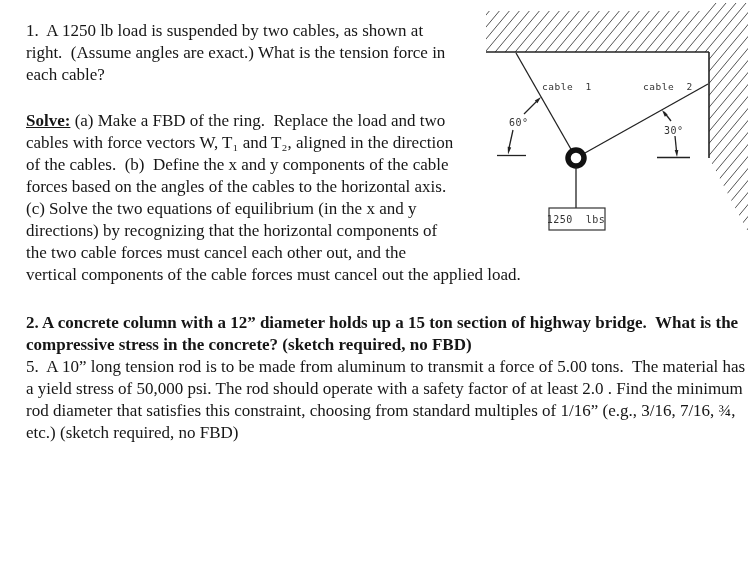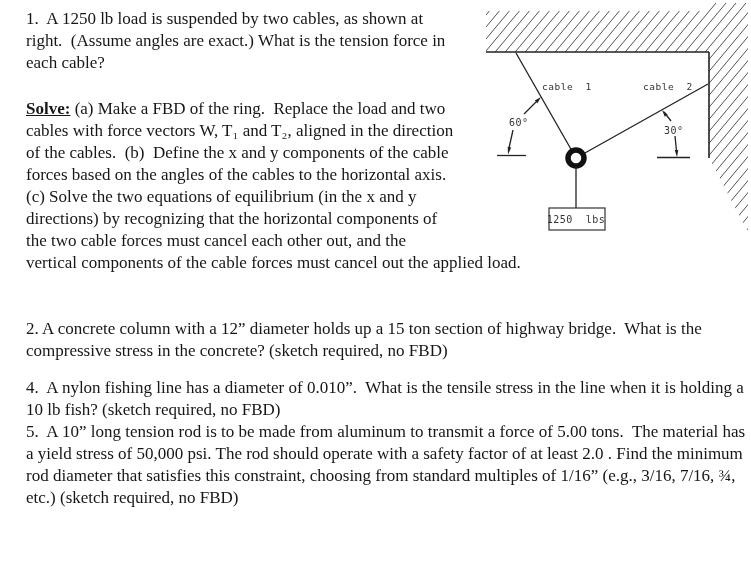--- a/index.html
+++ b/index.html
@@ -5,30 +5,30 @@
   html,body{margin:0;padding:0;background:#ffffff;}
   .page{
     position:relative;
     width:751px;height:561px;
     background:#ffffff;
     overflow:hidden;
     font-family:"Liberation Serif","DejaVu Serif",serif;
     color:#161616;
   }
   .text-col{
-    position:absolute;left:26px;top:8px;width:720px;
+    position:absolute;left:26px;top:20px;width:720px;
   }
   .para{
     white-space:pre;
     font-size:17px;
     line-height:22px;
     margin:0;
   }
   .hints{margin-top:24px;}
-  .p2{margin-top:44px;}
+  .p2{margin-top:26px;font-weight:bold;}
   .p3{margin-top:14px;}
   .p4{margin-top:15px;}
   .p5{}
   .hints-label{
     font-weight:bold;
     text-decoration:underline;
   }
   svg.diagram{position:absolute;left:470px;top:0;}
   .hatch-lines line{stroke:var(--hatch-color,#555);stroke-width:1;}
   .solid{stroke:var(--line-color,#222);fill:none;}
@@ -58,22 +58,20 @@
 forces based on the angles of the cables to the horizontal axis.
 (c) Solve the two equations of equilibrium (in the x and y
 directions) by recognizing that the horizontal components of
 the two cable forces must cancel each other out, and the
 vertical components of the cable forces must cancel out the applied load.</span></div>
 
     <div class="para p2">2. A concrete column with a 12” diameter holds up a 15 ton section of highway bridge.  What is the
 compressive stress in the concrete? (sketch required, no FBD)</div>
 
 
-    <div class="para p4">4.  A nylon fishing line has a diameter of 0.010”.  What is the tensile stress in the line when it is holding a
-10 lb fish? (sketch required, no FBD)</div>
 
     <div class="para p5">5.  A 10” long tension rod is to be made from aluminum to transmit a force of 5.00 tons.  The material has
 a yield stress of 50,000 psi. The rod should operate with a safety factor of at least 2.0 . Find the minimum
 rod diameter that satisfies this constraint, choosing from standard multiples of 1/16” (e.g., 3/16, 7/16, ¾,
 etc.) (sketch required, no FBD)</div>
   </div>
 
   <svg class="diagram" width="281" height="250" viewBox="470 0 281 250">
     <defs>
       <clipPath id="hatch-clip">

